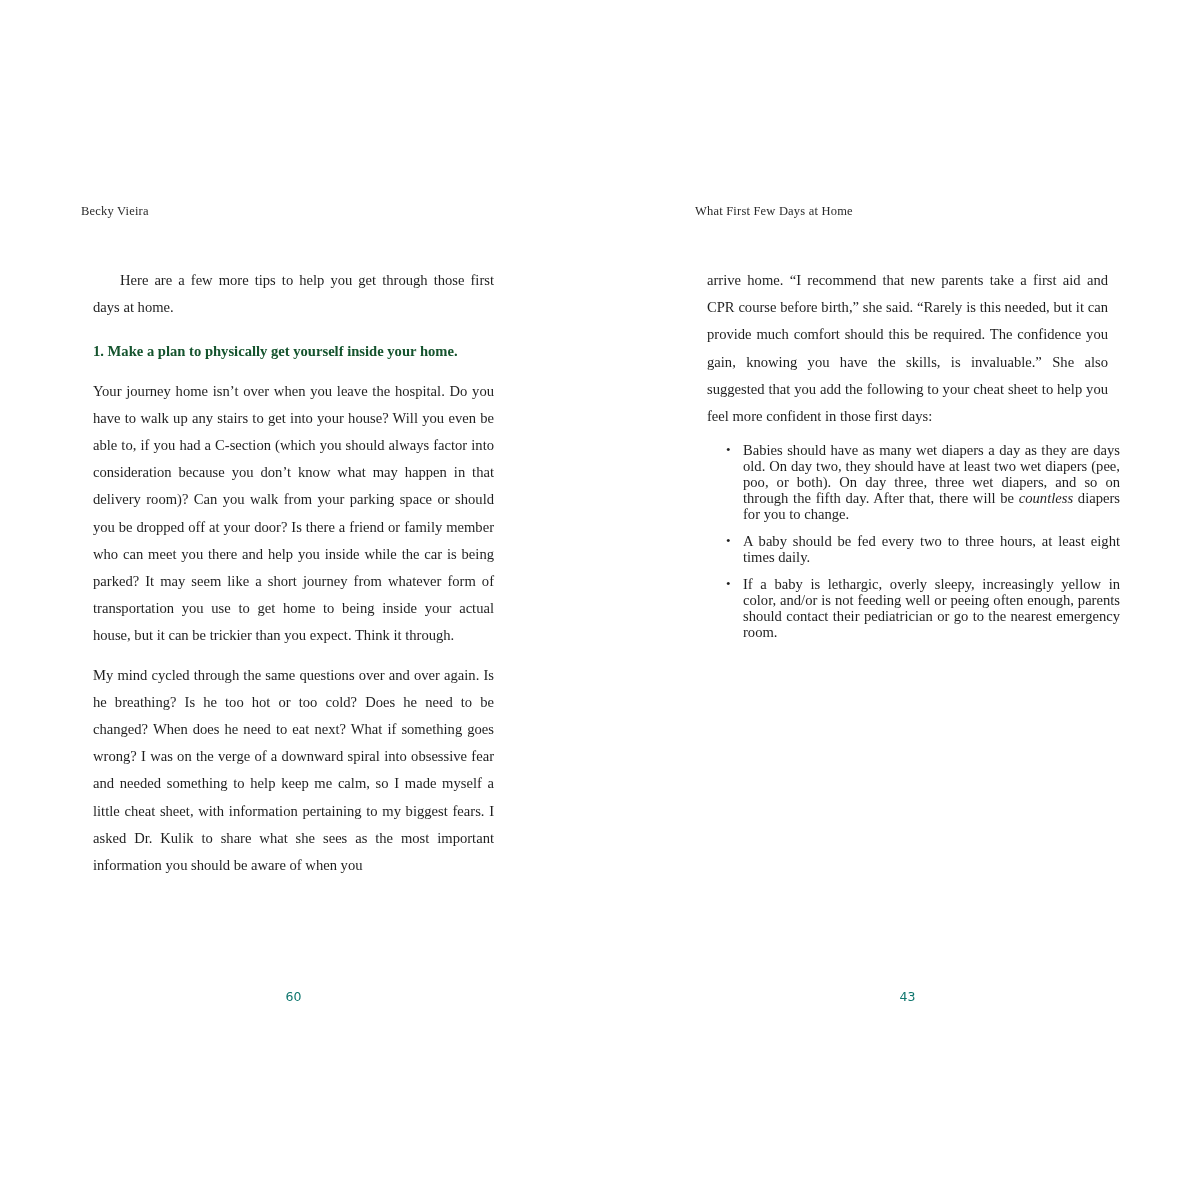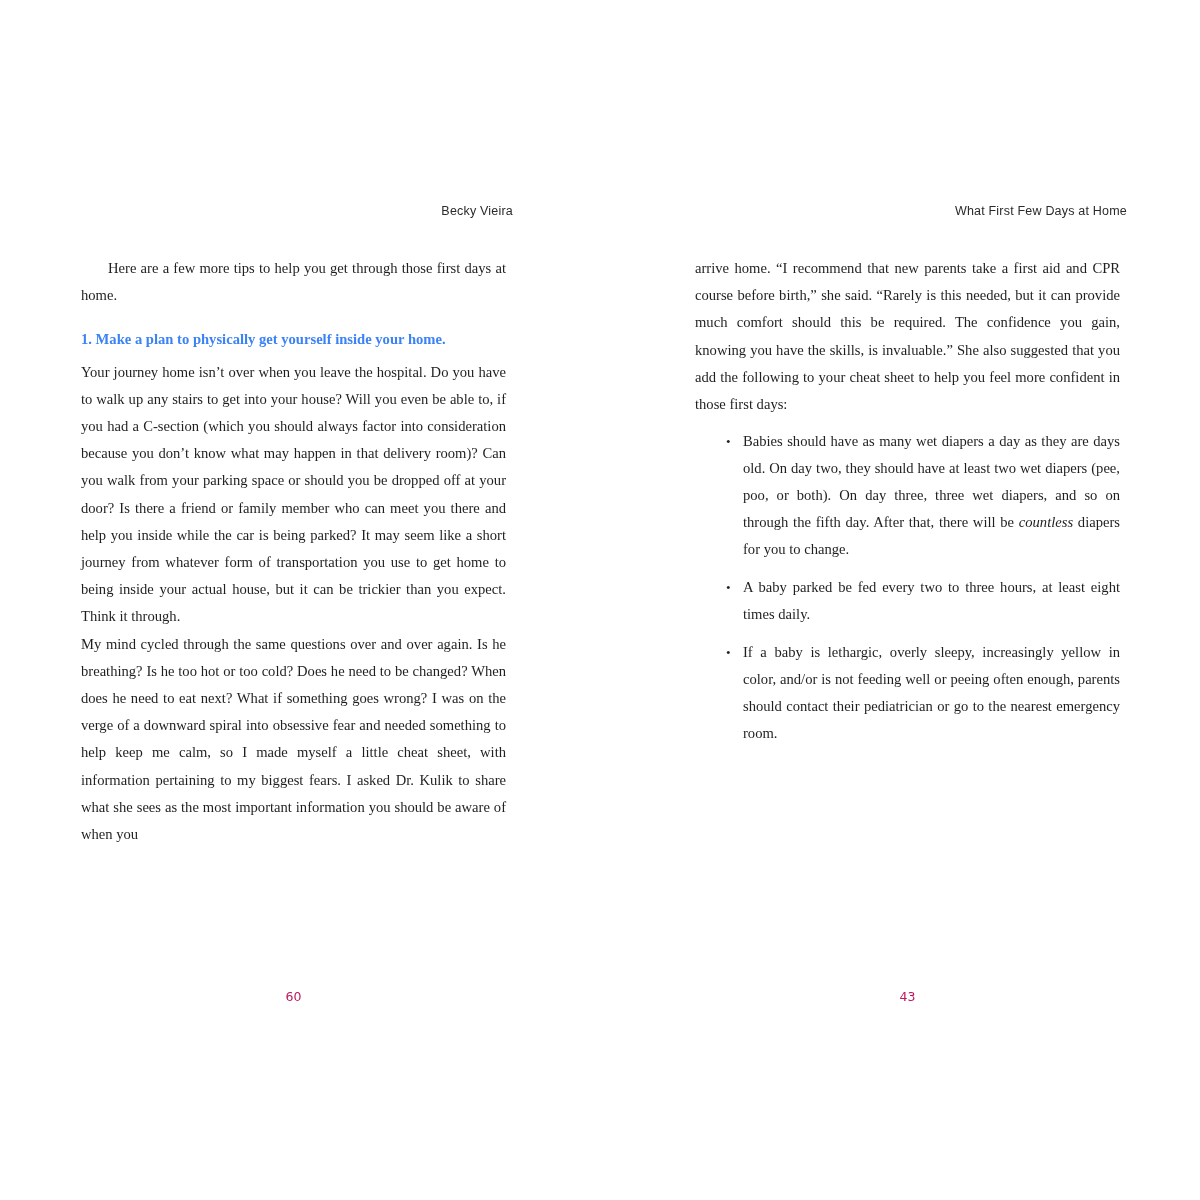--- a/index.html
+++ b/index.html
@@ -1,39 +1,39 @@
 <!DOCTYPE html>
 <html><head>
   <meta charset="utf-8">
   <style>
     html, body { margin: 0; padding: 0; background: #ffffff; }
     body { width: 1200px; height: 1200px; position: relative; overflow: hidden; color: #1a1a1a; }
     .page { position: absolute; top: 0; width: 425px; }
     .page.left { left: 81px; }
     .page.right { left: 695px; }
     .running-head {
-      position: absolute; top: 204px; left: 7px; width: 425px; text-align: right;
-      font-family: Liberation Sans, sans-serif; font-size: 12.5px; color: #2a2a2a; letter-spacing: 0.2px;
+      position: absolute; top: 204px; left: 0; width: 425px; text-align: left;
+      font-family: Liberation Serif, serif; font-size: 12.5px; color: #2a2a2a; letter-spacing: 0.2px;
     }
     .body {
       position: absolute; top: 255px; left: 0; width: 425px;
       font-family: "Liberation Serif", serif; font-size: 14.6px; line-height: 27.2px;
       text-align: justify; color: #1f1f1f;
     }
-    .body p { margin: 0; }
+    .body p { margin: 12px; }
     .indent { text-indent: 27px; }
-    .heading { font-weight: bold; margin-top: 17px !important; margin-bottom: 5px !important; color: #3b82f6; text-align: left; }
+    .heading { font-weight: bold; margin-top: 17px !important; margin-bottom: 5px !important; color: #14532d; text-align: left; }
     ul.bullets { list-style: none; margin: 10px 0 0 0; padding: 0 0 0 48px; }
-    ul.bullets li { position: relative; margin-bottom: 11px; line-height: 27px; }
+    ul.bullets li { position: relative; margin-bottom: 11px; line-height: 16px; }
     ul.bullets li::before {
       content: "\2022"; position: absolute; left: -17px; top: 0; font-size: 13px;
     }
     .folio {
       position: absolute; top: 989px; left: 0; width: 425px; text-align: center;
-      font-family: "DejaVu Sans", sans-serif; font-size: 12.5px; color: #be185d;
+      font-family: "DejaVu Sans", sans-serif; font-size: 12.5px; color: #0f766e;
     }
     em { font-style: italic; }
   </style>
 </head>
 <body>
 
 <div class="page left">
   <div class="running-head">Becky Vieira</div>
   <div class="body">
     <p class="indent">Here are a few more tips to help you get through those first days at home.</p>
@@ -43,18 +43,18 @@
   </div>
   <div class="folio">60</div>
 </div>
 
 <div class="page right">
   <div class="running-head">What First Few Days at Home</div>
   <div class="body">
     <p>arrive home. “I recommend that new parents take a first aid and CPR course before birth,” she said. “Rarely is this needed, but it can provide much comfort should this be required. The confidence you gain, knowing you have the skills, is invaluable.” She also suggested that you add the following to your cheat sheet to help you feel more confident in those first days:</p>
     <ul class="bullets">
       <li><span>Babies should have as many wet diapers a day as they are days old. On day two, they should have at least two wet diapers (pee, poo, or both). On day three, three wet diapers, and so on through the fifth day. After that, there will be </span><em>countless</em><span> diapers for you to change.</span></li>
-      <li>A baby parked be fed every two to three hours, at least eight times daily.</li>
+      <li>A baby should be fed every two to three hours, at least eight times daily.</li>
       <li>If a baby is lethargic, overly sleepy, increasingly yellow in color, and/or is not feeding well or peeing often enough, parents should contact their pediatrician or go to the nearest emergency room.</li>
     </ul>
   </div>
   <div class="folio">43</div>
 </div>
 
 </body></html>

